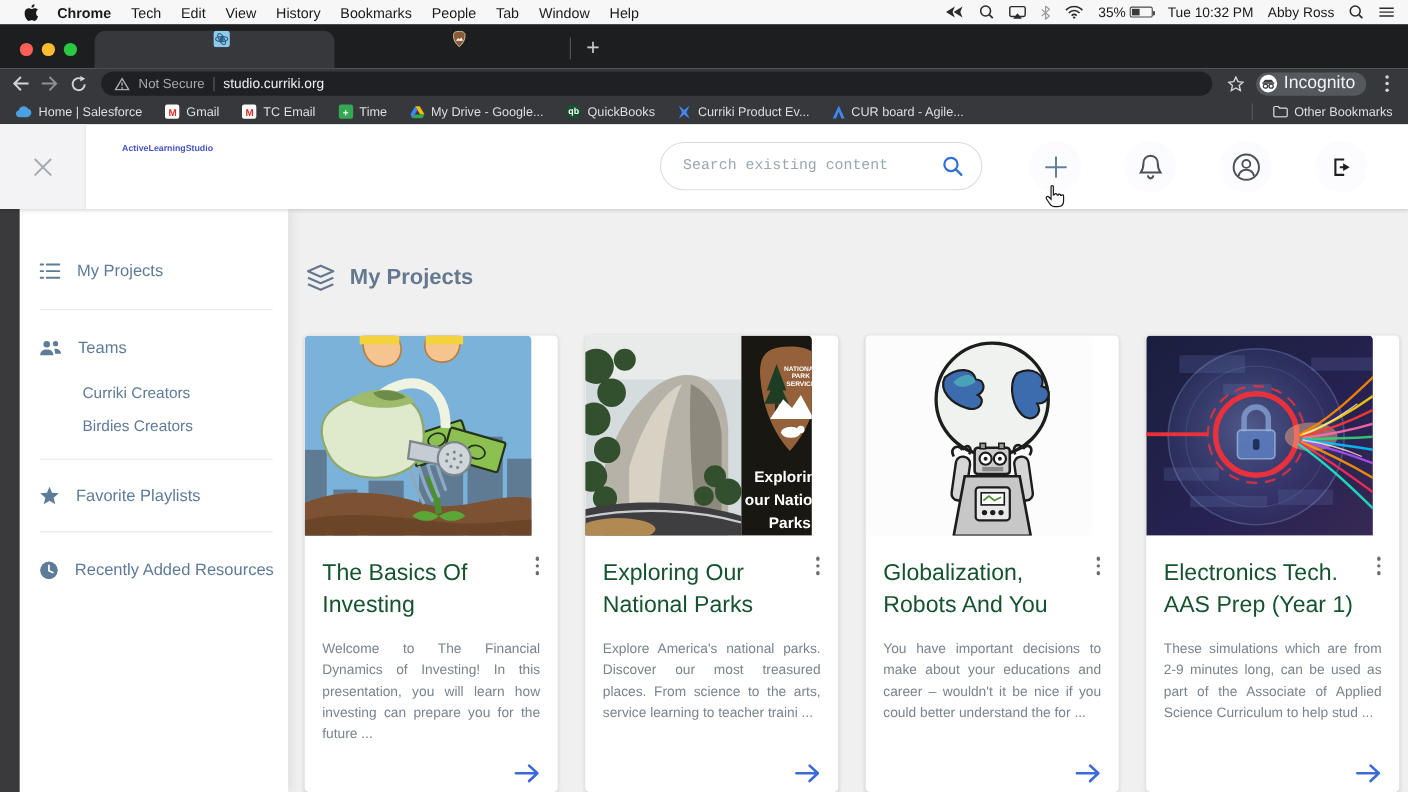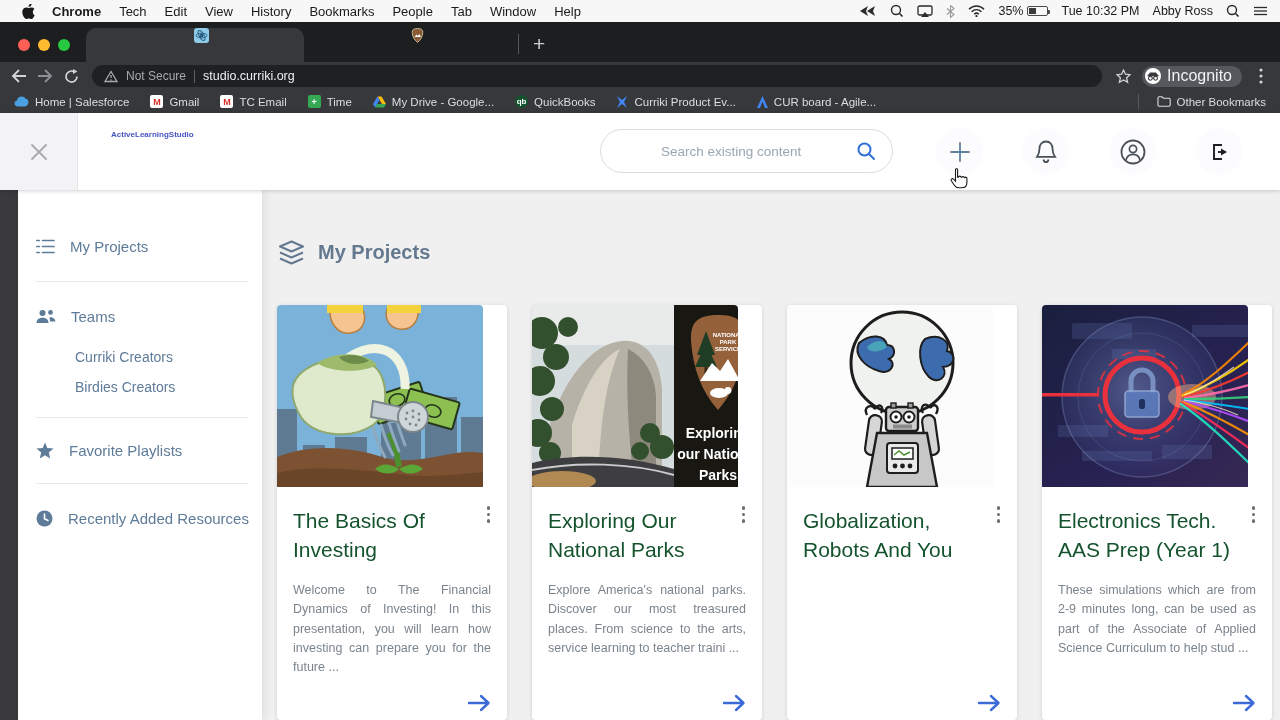--- a/index.html
+++ b/index.html
@@ -58,21 +58,21 @@
   
   .appheader { position:absolute; top:113px; left:0; width:1280px; height:77px; background:#ffffff;
     box-shadow:0 1px 4px rgba(0,0,0,.18); z-index:5; }
   .drawer-toggle { position:absolute; left:0; top:0; width:78px; height:77px; background:#f3f3f5;
     border-right:1px solid #e6e6e9; display:flex; align-items:center; justify-content:center; }
   .logo { position:absolute; left:106px; top:15px; display:flex; align-items:center; }
   .logo-word { font-size:35px; font-weight:bold; color:#4654c3; letter-spacing:-1px; }
   .logo-sub { margin-left:5px; margin-top:2px; display:flex; flex-direction:row; font-size:8px; line-height:1.25; color:#4654c3; font-weight:bold; }
   .searchpill { position:absolute; left:600px; top:16px; width:293px; height:44px; background:#fff;
     border:1px solid #d9dde4; border-radius:22px; display:flex; align-items:center; padding:0 16px 0 20px; }
-  .searchpill input { border:none; outline:none; flex:1; font-size:13.5px; color:#444; font-family:Liberation Sans, sans-serif; background:transparent;margin-left:40px; }
+  .searchpill input { border:none; outline:none; flex:1; font-size:13.5px; color:#444; font-family:Liberation Mono, monospace; background:transparent; }
   .searchpill input::placeholder { color:#9aa6b1; }
   .hbtn { position:absolute; top:15px; width:47px; height:47px; border-radius:50%; background:#fcfcfe;
     display:flex; align-items:center; justify-content:center; }
   .hbtn.plus { left:936px; } .hbtn.bell { left:1022px; } .hbtn.user { left:1109px; } .hbtn.exit { left:1196px; }
   .cursor { position:absolute; left:949px; top:55px; z-index:9; }
 
   
   .leftdark { position:absolute; left:0; top:190px; width:18px; height:530px; background:#3a3a3c; }
   .sidebar { position:absolute; left:18px; top:190px; width:244px; height:530px; background:#fff;
     box-shadow:3px 0 8px rgba(0,0,0,.07); z-index:2; }
@@ -607,20 +607,21 @@
             </g>
         </svg>
       </div>
       <div class="card-body">
         <div class="kebab">
             <i></i>
             <i></i>
             <i></i>
           </div>
         <div class="card-title">Globalization, Robots And You</div>
+        <div class="card-desc">You have important decisions to make about your educations and career – wouldn't it be nice if you could better understand the for ...</div>
       </div>
       <div class="card-arrow">
         <svg width="24" height="18" viewBox="0 0 24 18">
             <path fill="none" stroke="#3c6ad6" stroke-width="2.4" stroke-linecap="round" stroke-linejoin="round" d="M2 9 H21 M14 2 L21.5 9 L14 16"></path>
           </svg>
       </div>
     </div>
 
     <div class="card">
       <div class="card-img">

